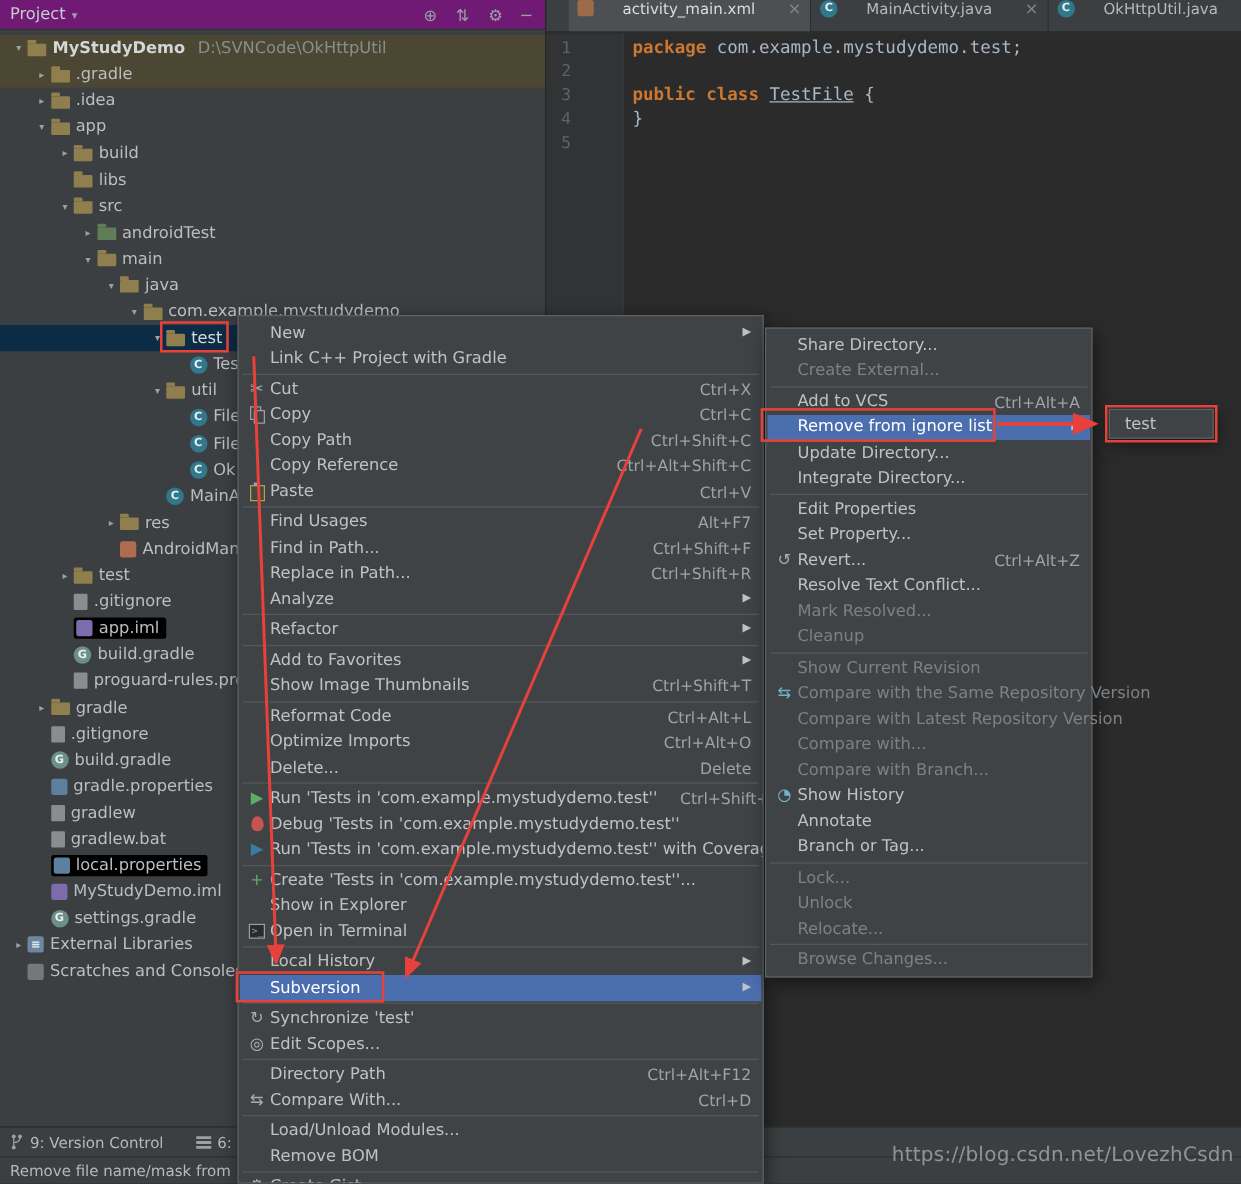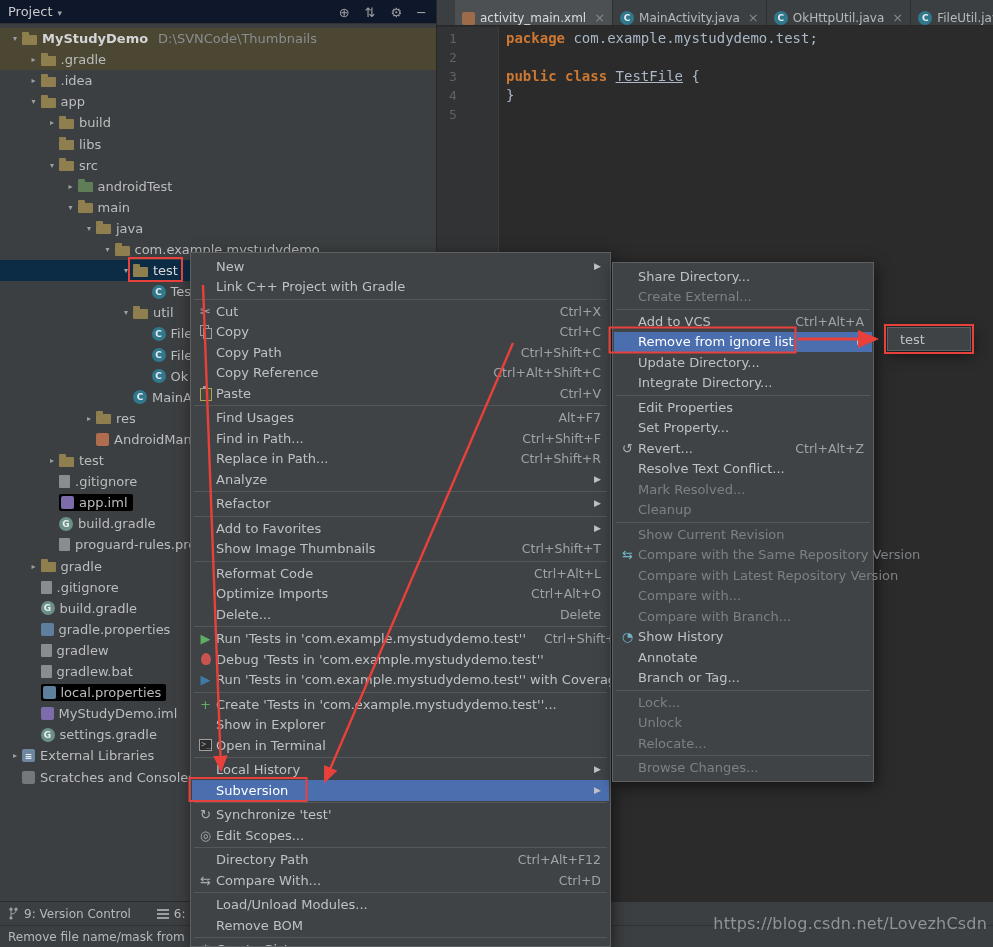--- a/index.html
+++ b/index.html
@@ -2,39 +2,39 @@
 <html style="--sel: #4b6eaf; --annot: #e8413c;"><head>
 <meta charset="utf-8">
 <style>
 *{box-sizing:border-box;margin:0;padding:0}
 html,body{width:993px;height:947px}
 body{background:#2b2b2b;font-family:"DejaVu Sans",sans-serif;overflow:hidden}
 .stage{position:relative;width:993px;height:947px;overflow:hidden;background:#2b2b2b}
 
 
 .project-panel{position:absolute;left:0;top:0;width:437px;bottom:46px;background:#3c3f41;border-right:1px solid #282828;z-index:2;overflow:hidden}
-.panel-header{height:24px;display:flex;align-items:center;padding:0 6px 0 8px;border-bottom:1px solid #303233;background:#0f172a}
+.panel-header{height:24px;display:flex;align-items:center;padding:0 6px 0 8px;border-bottom:1px solid #303233;background:#701a75}
 .ph-left{display:flex;align-items:center;gap:5px;color:#c9cbcd;font-size:13px;cursor:default}
 .ph-icons{margin-left:auto;display:flex;gap:15px;align-items:center;padding-right:5px}
 .ph-btn{cursor:default}
 .tree{position:absolute;left:0;right:0;top:26px;bottom:0;overflow:hidden}
 .tree-row{position:absolute;left:0;right:0;height:21.1px;display:flex;align-items:center;font-size:13px;color:#bbbdbf;white-space:nowrap}
 .tree-row.sel{background:#0c2b45}
 .tree-row.sel .tr-label{color:#d8dadc}
 .tree-row.olive{background:#4c4733}
 .row-main{display:flex;align-items:center;gap:5px}
 .row-main.chip{background:#000000;padding:1px 5px 1px 2px;border-radius:2px}
 .tr-arrow{width:14px;flex:0 0 auto;font-size:8px;color:#9da0a3;text-align:center}
 .tr-path{color:#8a8d90;margin-left:10px}
 .tr-bold{font-weight:bold;color:#d3d5d7}
 
 
 .editor{position:absolute;left:437px;top:0;right:0;height:947px;background:#2b2b2b}
 .tabbar{height:26px;display:flex;background:#3c3f41;border-bottom:1px solid #262829;padding-left:18px}
-.tab{display:flex;align-items:flex-end;gap:5px;padding:0 7px;font-size:12px;color:#b6b9bb;border-right:1px solid #2c2e2f;cursor:default}
+.tab{display:flex;align-items:flex-start;gap:23px;padding:0 7px;font-size:12px;color:#b6b9bb;border-right:1px solid #2c2e2f;cursor:default}
 .tab.active{background:#4c5052;color:#dadcde}
 .tab-close{font-size:13px;color:#84898c;margin-left:3px}
 .gutter{position:absolute;left:0;top:27px;width:62px;bottom:0;background:#313335;border-right:1px solid #3a3d40;padding-top:2px}
 .ln{height:19px;line-height:19px;text-align:left;padding-left:12px;color:#606366;font-family:"DejaVu Sans Mono",monospace;font-size:13px}
 .code{position:absolute;left:63px;top:27px;right:0;bottom:0;padding:2px 0 0 6px;font-family:"DejaVu Sans Mono",monospace;font-size:14px}
 .cl{height:19px;line-height:19px;white-space:pre}
 .tk-kw{color:#cc7832;font-weight:bold}
 .tk-plain{color:#a9b7c6}
 .tk-cls{color:#a9b7c6;text-decoration:underline}
 
@@ -100,21 +100,21 @@
         </span>
     </div>
     <div class="tree" id="tree">
         <div class="tree-row olive" style="top: 2px;">
           <span style="flex: 0 0 auto; width: 8px;"></span>
           <span class="tr-arrow">▾</span>
           <span class="row-main">
             <span class="icon ic-folder" style="background: rgb(143, 126, 78);"></span>
             <span class="tr-label tr-bold">MyStudyDemo</span>
           </span>
-          <span class="tr-path">D:\SVNCode\Thumbnails</span>
+          <span class="tr-path">D:\SVNCode\OkHttpUtil</span>
         </div>
         <div class="tree-row olive" style="top: 23.1px;">
           <span style="flex: 0 0 auto; width: 26.5px;"></span>
           <span class="tr-arrow">▸</span>
           <span class="row-main">
             <span class="icon ic-folder" style="background: rgb(143, 126, 78);"></span>
             <span class="tr-label">.gradle</span>
           </span>
         </div>
         <div class="tree-row" style="top: 44.2px;">

